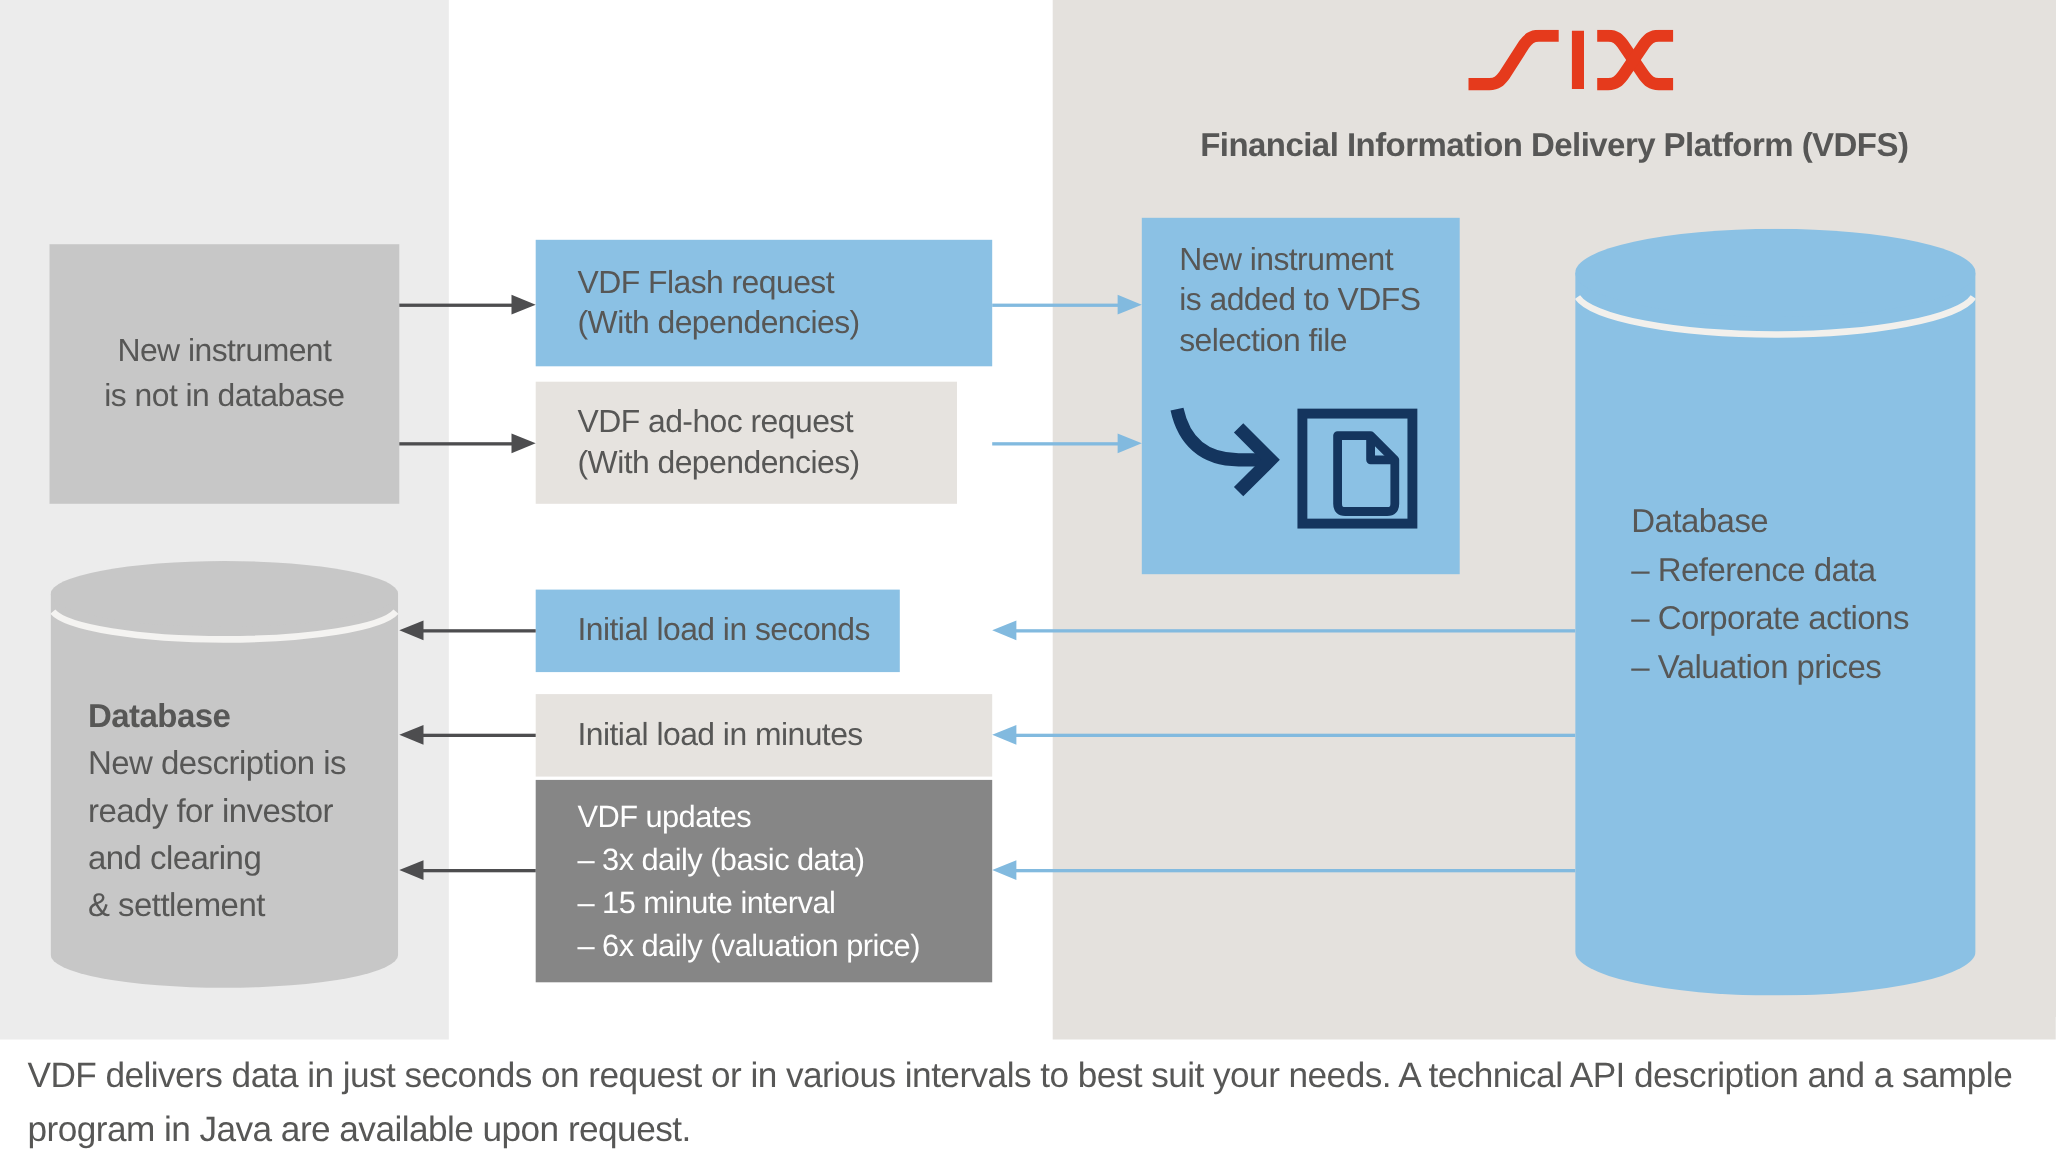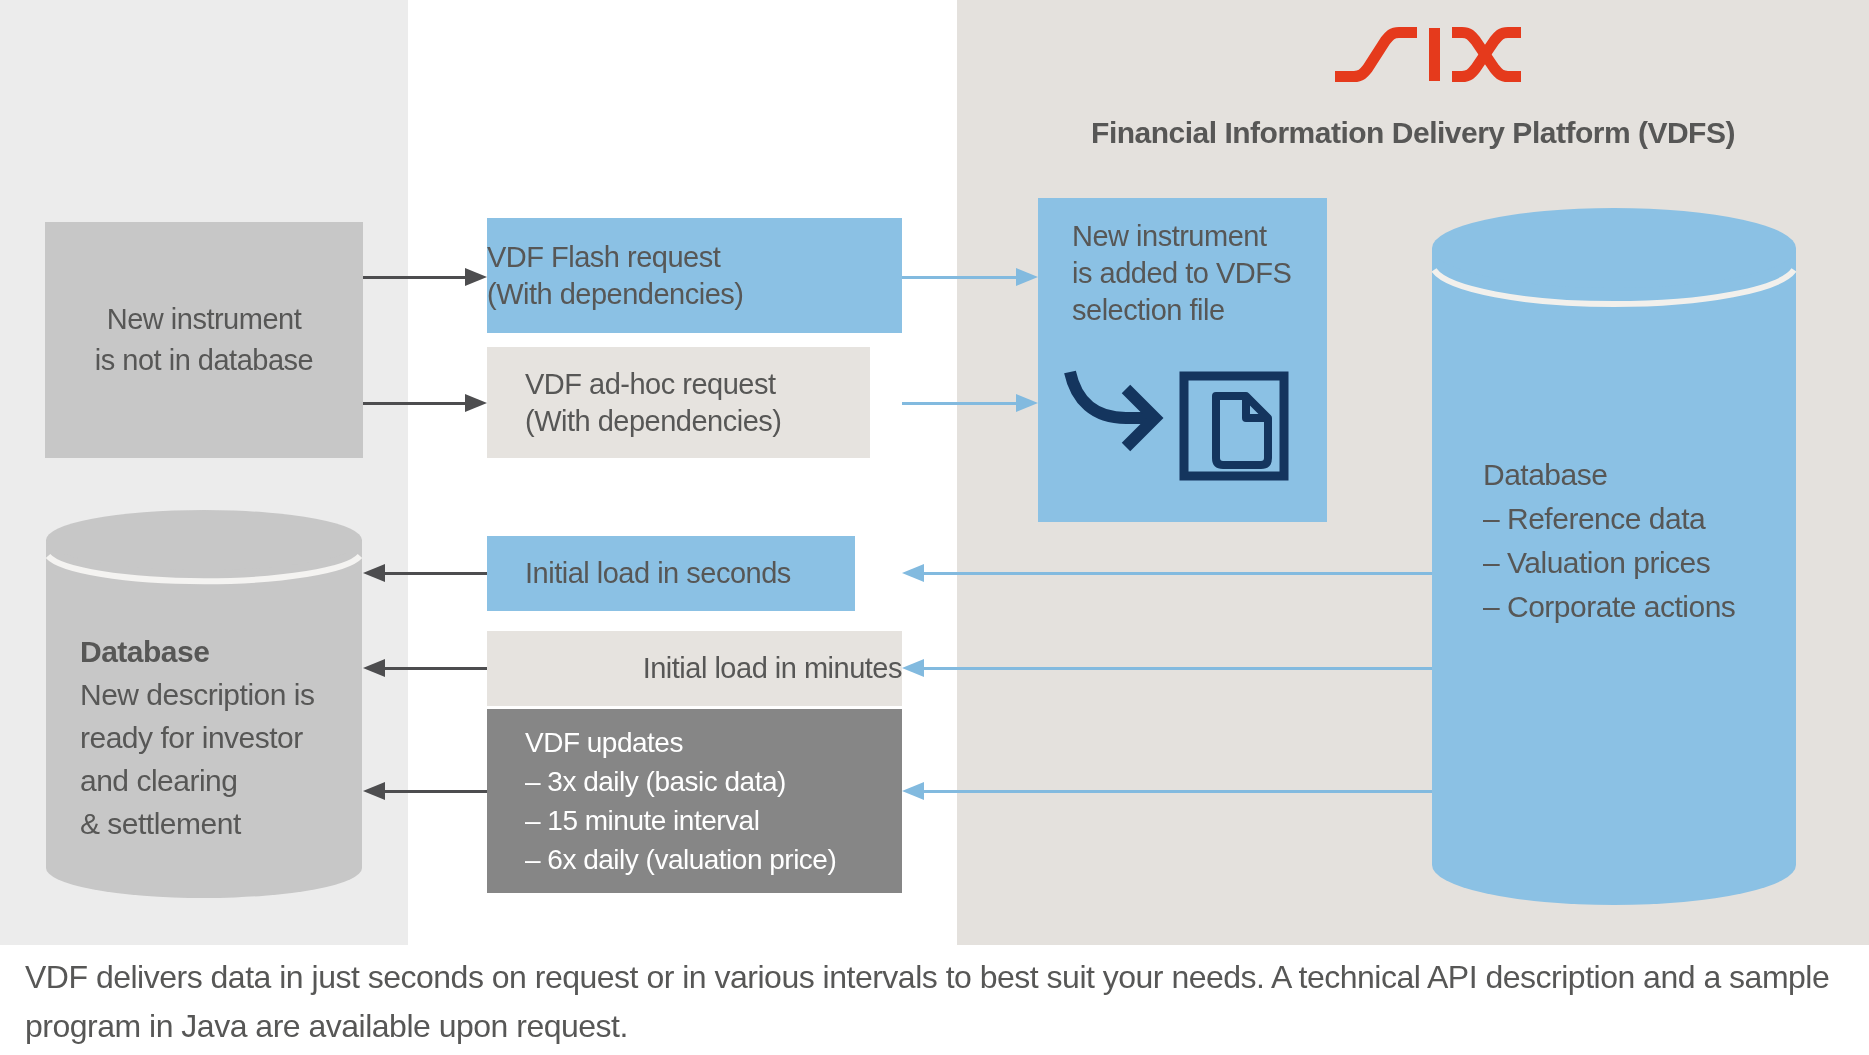--- a/index.html
+++ b/index.html
@@ -16,24 +16,24 @@
   }
   .abs{position:absolute;}
   .panel-left{left:0; top:0; width:408px; height:945px; background:var(--panel-left-bg,#ECECEC);}
   .panel-right{left:957px; top:0; width:912px; height:945px; background:var(--panel-right-bg,#E4E1DD);}
   .fi-title{left:46px; top:24px; font-size:32px; font-weight:bold;}
   .vdfs-title{left:957px; top:116px; width:912px; text-align:center; font-size:30px; font-weight:bold;}
   .six-logo{left:1333px; top:27px;}
 
   .box{box-sizing:border-box; display:flex; flex-direction:column; justify-content:center; font-size:29px; line-height:37px;}
   .box-newinst{left:45px; top:222px; width:318px; height:236px; background:var(--gray-box-bg,#C7C7C7); align-items:center; text-align:center; line-height:41px;}
-  .box-flash{left:487px; top:218px; width:415px; height:115px; background:var(--blue-box,#8BC1E4); }
+  .box-flash{left:487px; top:218px; width:415px; height:115px; background:var(--blue-box,#8BC1E4); padding-left:38px;}
   .box-adhoc{left:487px; top:347px; width:383px; height:111px; background:var(--light-box-bg,#E6E3DF); padding-left:38px;}
-  .box-seconds{left:487px; top:536px; width:368px; height:75px; background:var(--blue-box,#8BC1E4); padding-left:38px;}
-  .box-minutes{left:487px; top:631px; width:415px; height:75px; background:var(--light-box-bg,#E6E3DF); padding-left:38px;align-items:flex-end;}
+  .box-seconds{left:487px; top:536px; width:331px; height:75px; background:var(--blue-box,#8BC1E4); padding-left:38px;}
+  .box-minutes{left:487px; top:631px; width:415px; height:75px; background:var(--light-box-bg,#E6E3DF); padding-left:38px;}
   .box-updates{left:487px; top:709px; width:415px; height:184px; background:var(--dark-box-bg,#868686);
                color:var(--text-light,#fff); justify-content:flex-start; padding:14px 0 0 38px; font-size:28px; line-height:39px;}
   .box-selection{left:1038px; top:198px; width:289px; height:324px; background:var(--blue-box,#8BC1E4);
                  justify-content:flex-start; padding:20px 0 0 34px; font-size:29px; line-height:37px;}
 
   .cyl-text-left{left:80px; top:630px; font-size:30px; line-height:43px;}
   .cyl-text-right{left:1483px; top:453px; font-size:30px; line-height:44px;}
   .bold{font-weight:bold;}
 
   .caption{left:25px; top:953px; font-size:32px; line-height:49px;}
@@ -123,22 +123,22 @@
   </svg>
 
   <svg class="abs" style="left:1432px; top:208px;" width="364" height="697" viewBox="0 0 364 697">
     <path d="M0,40 L0,657 A182,40 0 0 0 364,657 L364,40 Z" fill="var(--blue-box,#8BC1E4)"></path>
     <path d="M2,62 A182,40 0 0 0 362,62" fill="none" stroke="#F2F0EC" stroke-width="6"></path>
     <ellipse cx="182" cy="40" rx="182" ry="40" fill="var(--blue-box,#8BC1E4)"></ellipse>
   </svg>
   <div class="abs cyl-text-right">
     <div>Database</div>
     <div>– Reference data</div>
+    <div>– Corporate actions</div>
     <div>– Valuation prices</div>
-    <div>– Corporate actions</div>
   </div>
 
   <div class="arrow right dark" style="left:363px; top:268px; width:124px;">
       <div class="line"></div>
       <div class="head"></div>
     </div>
   <div class="arrow right dark" style="left:363px; top:394px; width:124px;">
       <div class="line"></div>
       <div class="head"></div>
     </div>

